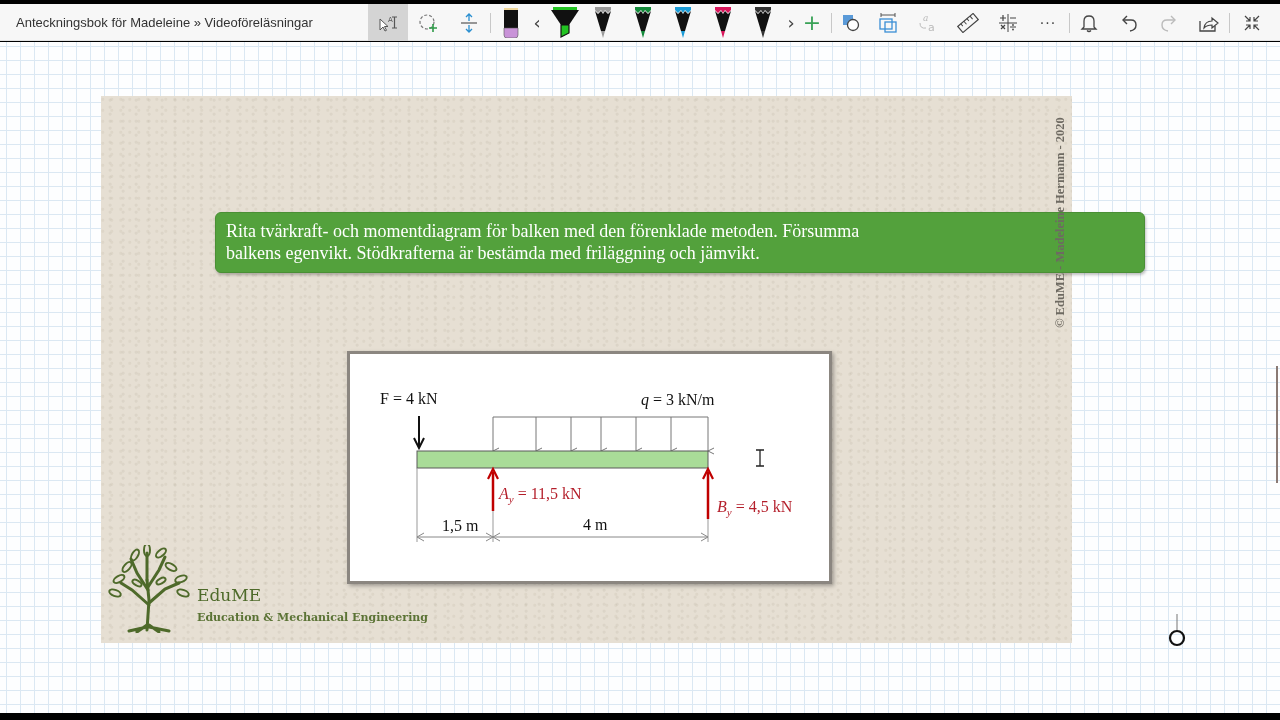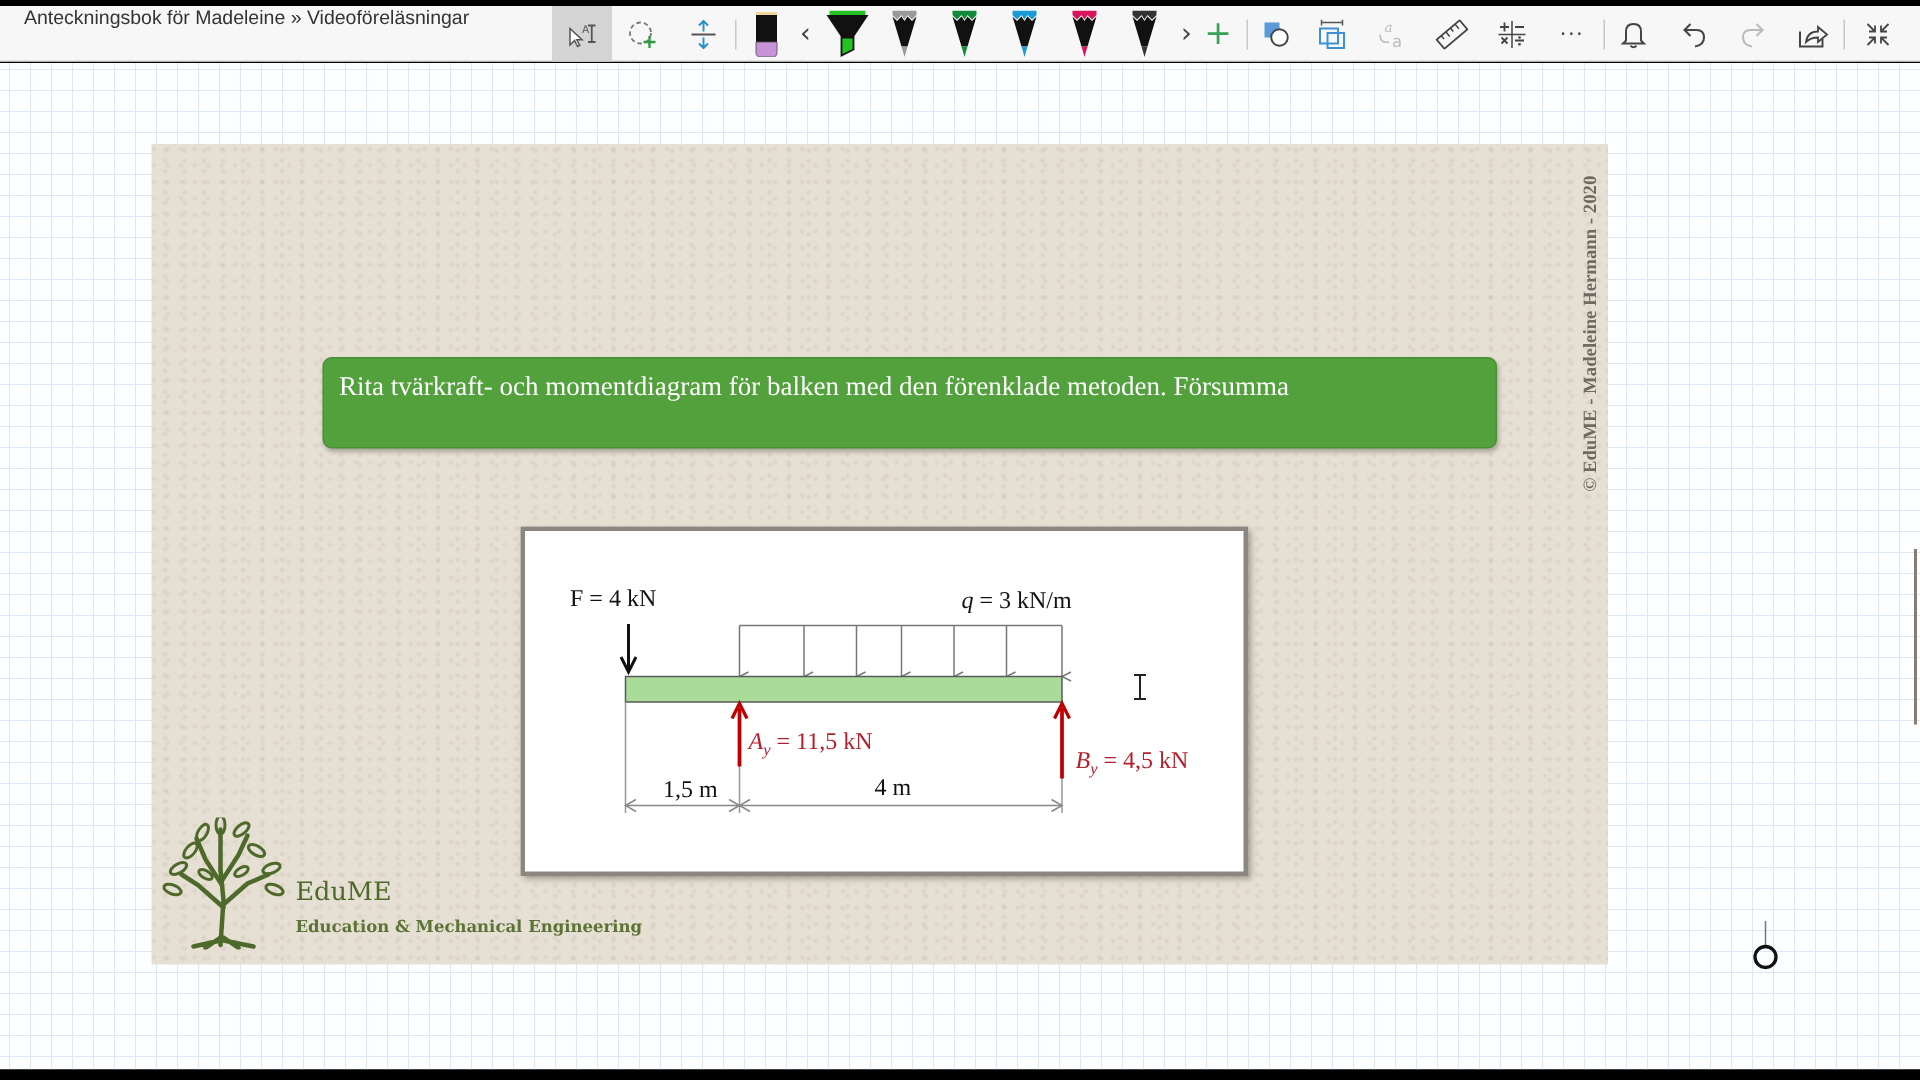--- a/index.html
+++ b/index.html
@@ -5,21 +5,21 @@
     * { box-sizing: border-box; margin: 0; padding: 0; }
     html, body { width: 1280px; height: 720px; overflow: hidden; background: #000; }
     body { position: relative; font-family: "DejaVu Sans", sans-serif; }
 
     .topbar-black { position: absolute; left: 0; top: 0; width: 1280px; height: 4px; background: #000; }
     .bottombar-black { position: absolute; left: 0; top: 713px; width: 1280px; height: 7px; background: #000; }
 
     .toolbar {
       position: absolute; left: 0; top: 4px; width: 1280px; height: 37px;
       background: #f7f7f7; border-bottom: 1px solid #e2e2e2;
-      display: flex; 
+      display: flex; align-items: center;
     }
     .breadcrumb {
       font-family: "Liberation Sans", sans-serif; font-size: 13px; color: #333;
       padding-left: 16px; width: 368px; white-space: nowrap;
     }
     .tb-btn {
       height: 37px; display: flex; align-items: center; justify-content: center;
       cursor: pointer; color: #444; position: absolute; top: 0;
     }
     .tb-btn.active { background: #d4d4d4; }
@@ -42,21 +42,21 @@
         radial-gradient(circle at 20% 30%, rgba(180,170,150,0.18) 1px, transparent 2px),
         radial-gradient(circle at 70% 60%, rgba(160,150,130,0.15) 1px, transparent 2px);
       background-size: 9px 11px, 13px 7px;
     }
     .slide-title {
       position: absolute; left: 62px; top: 44px; width: 860px;
       font-family: "DejaVu Serif", serif; font-size: 33px; color: #1d1d1d;
       letter-spacing: -0.8px; white-space: nowrap;
     }
     .task-box {
-      position: absolute; left: 114px; top: 142px; width: 783px; height: 61px;
+      position: absolute; left: 114px; top: 116px; width: 930px; height: 61px;
       background: #53a13c; border-radius: 6px; border: 1px solid #4a8f35;
       box-shadow: 1px 2px 3px rgba(0,0,0,0.25);
       padding: 7px 10px; color: #fff;
       font-family: "Liberation Serif", serif; font-size: 18px; line-height: 22px;
     }
     .copyright {
       position: absolute; left: 945px; top: 8px; width: 28px; height: 236px;
       display: flex; align-items: center; justify-content: center;
     }
     .copyright span {
@@ -248,20 +248,21 @@
         <path d="M3 3 L8 8 M8 4 V8 H4 M17 3 L12 8 M12 4 V8 H16 M3 17 L8 12 M8 16 V12 H4 M17 17 L12 12 M12 16 V12 H16" stroke="#444" fill="none" stroke-width="1.2"></path>
       </svg>
   </div>
 </div>
 
 <div class="canvas">
   <div class="slide" style="top:54px;">
 
     <div class="task-box">
       <div>Rita tvärkraft- och momentdiagram för balken med den förenklade metoden. Försumma</div>
+      <div>balkens egenvikt. Stödkrafterna är bestämda med friläggning och jämvikt.</div>
     </div>
 
     <div class="copyright">
       <span>© EduME - Madeleine Hermann - 2020</span>
     </div>
 
     <div class="diagram-frame">
       <svg width="479" height="227" viewBox="0 0 479 227">
         <defs>
           <marker id="arrSmall" markerWidth="8" markerHeight="8" refX="4" refY="7" orient="auto" markerUnits="userSpaceOnUse">

